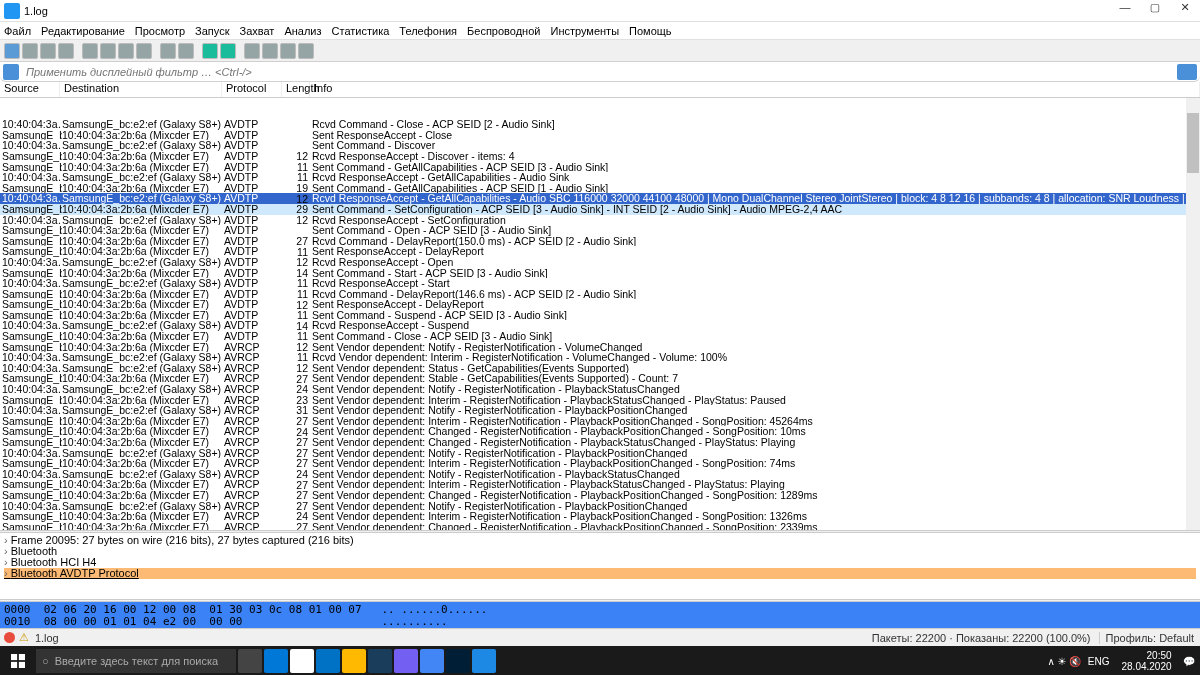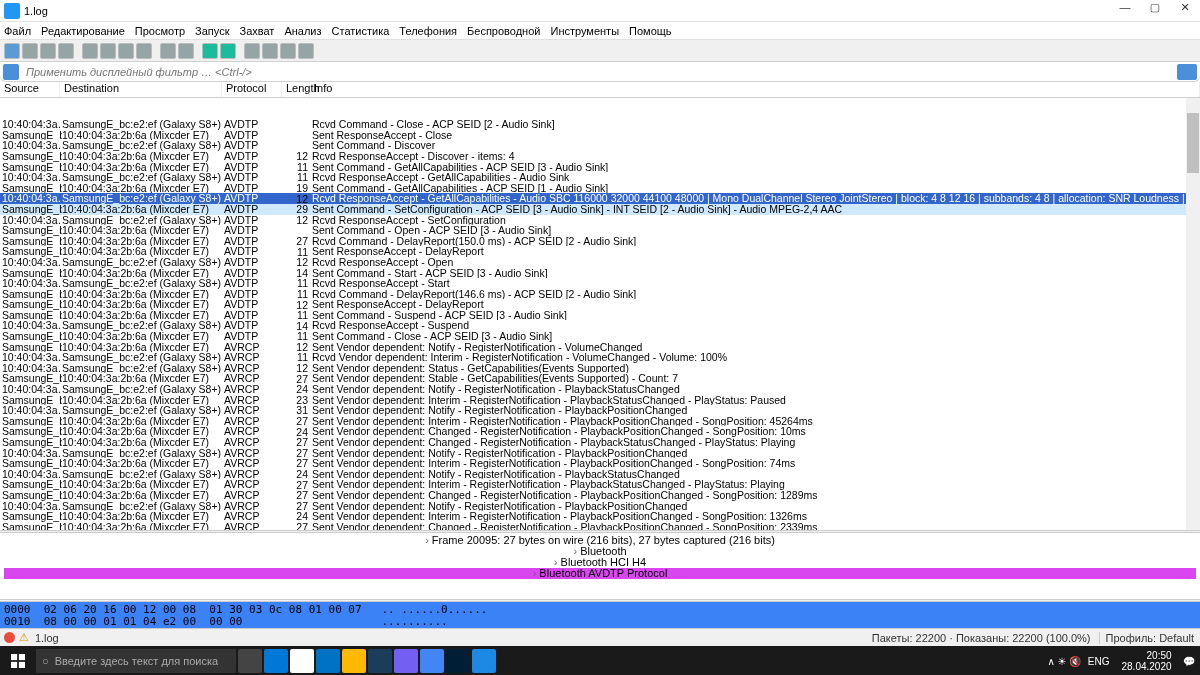--- a/index.html
+++ b/index.html
@@ -29,22 +29,22 @@
 .pktlist .row.sel { background:#cfe8fc; }
 .c-src { width:60px; overflow:hidden; }
 .c-dst { width:162px; overflow:hidden; }
 .c-pro { width:60px; }
 .c-len { width:28px; text-align:right; padding-right:4px;margin-top:32px; }
 .c-info { flex:1; overflow:hidden; }
 .scroll-v { position:absolute; right:0; top:0; width:14px; height:100%; background:#f0f0f0; display:flex; flex-direction:column; }
 .scroll-v .thumb { background:#c0c0c0; width:12px; margin:1px; height:60px; }
 .hsplit { height:3px; background:#f0f0f0; border-top:1px solid #ccc; border-bottom:1px solid #ccc; cursor:ns-resize; }
 .details { height:66px; background:#fff; font-family:Consolas,monospace; font-size:11px; line-height:11px; padding:2px 4px; overflow:hidden; }
-.details .line { white-space:pre;text-align:center; }
-.details .line.hl { background:#d946ef; }
+.details .line { white-space:pre; }
+.details .line.hl { background:#fdba74;text-decoration:underline; }
 .details .line::before { content:"› "; color:#666; }
 .hsplit2 { height:3px; background:#f0f0f0; border-top:1px solid #ccc; border-bottom:1px solid #ccc; }
 .hexview { height:26px; background:#3b82f6; font-family:Consolas,monospace; font-size:11px; line-height:12px; padding:2px 4px; white-space:pre; }
 .statusbar { height:18px; background:#f0f0f0; border-top:1px solid #ccc; display:flex; align-items:center; font-size:11px; color:#333; }
 .statusbar .err { width:11px; height:11px; background:#e74c3c; border-radius:50%; margin:0 4px; }
 .statusbar .name { flex:1; padding-left:2px; }
 .statusbar .mid { padding:0 8px; }
 .statusbar .right { padding:0 6px; border-left:1px solid #ccc; }
 .taskbar { height:30px; background:#1a1a1a; display:flex; align-items:center; color:#fff; font-size:11px; }
 .taskbar .start { width:36px; height:30px; display:flex; align-items:center; justify-content:center; }

